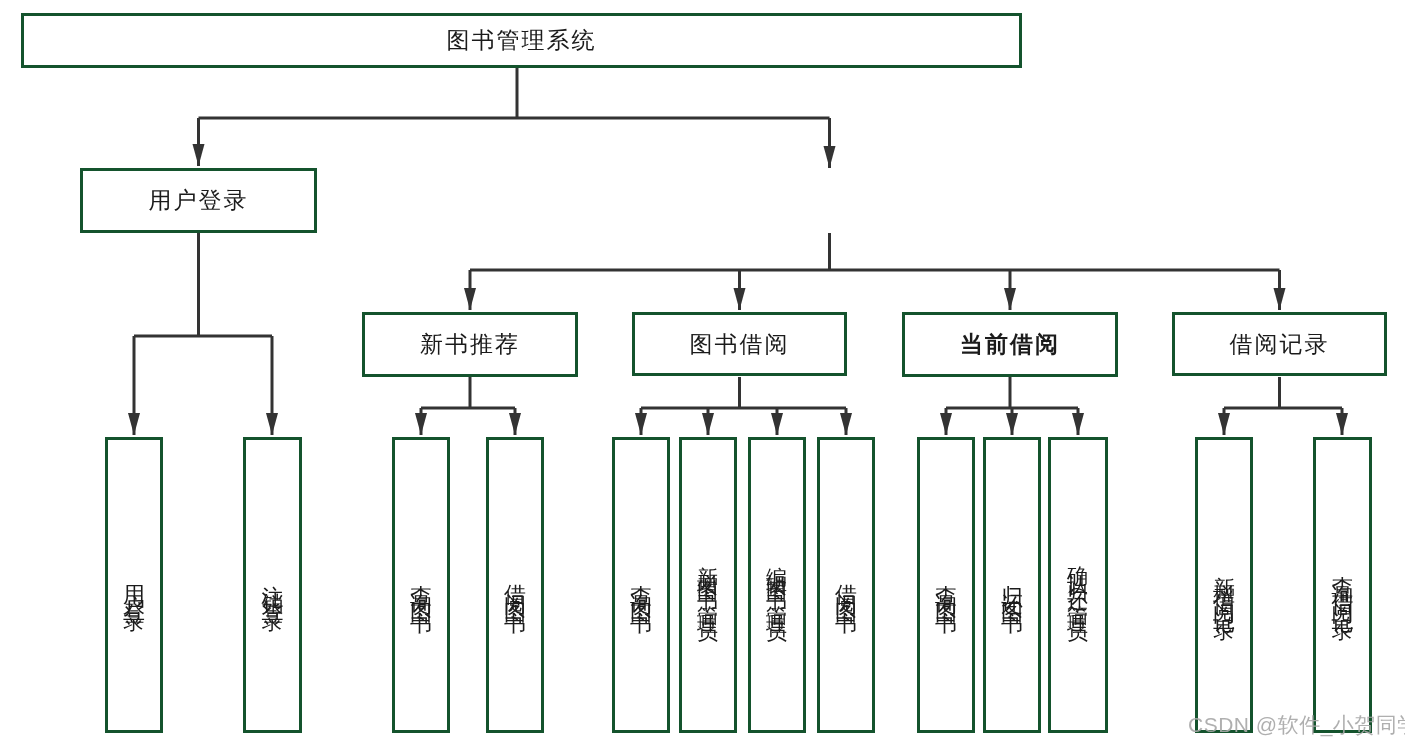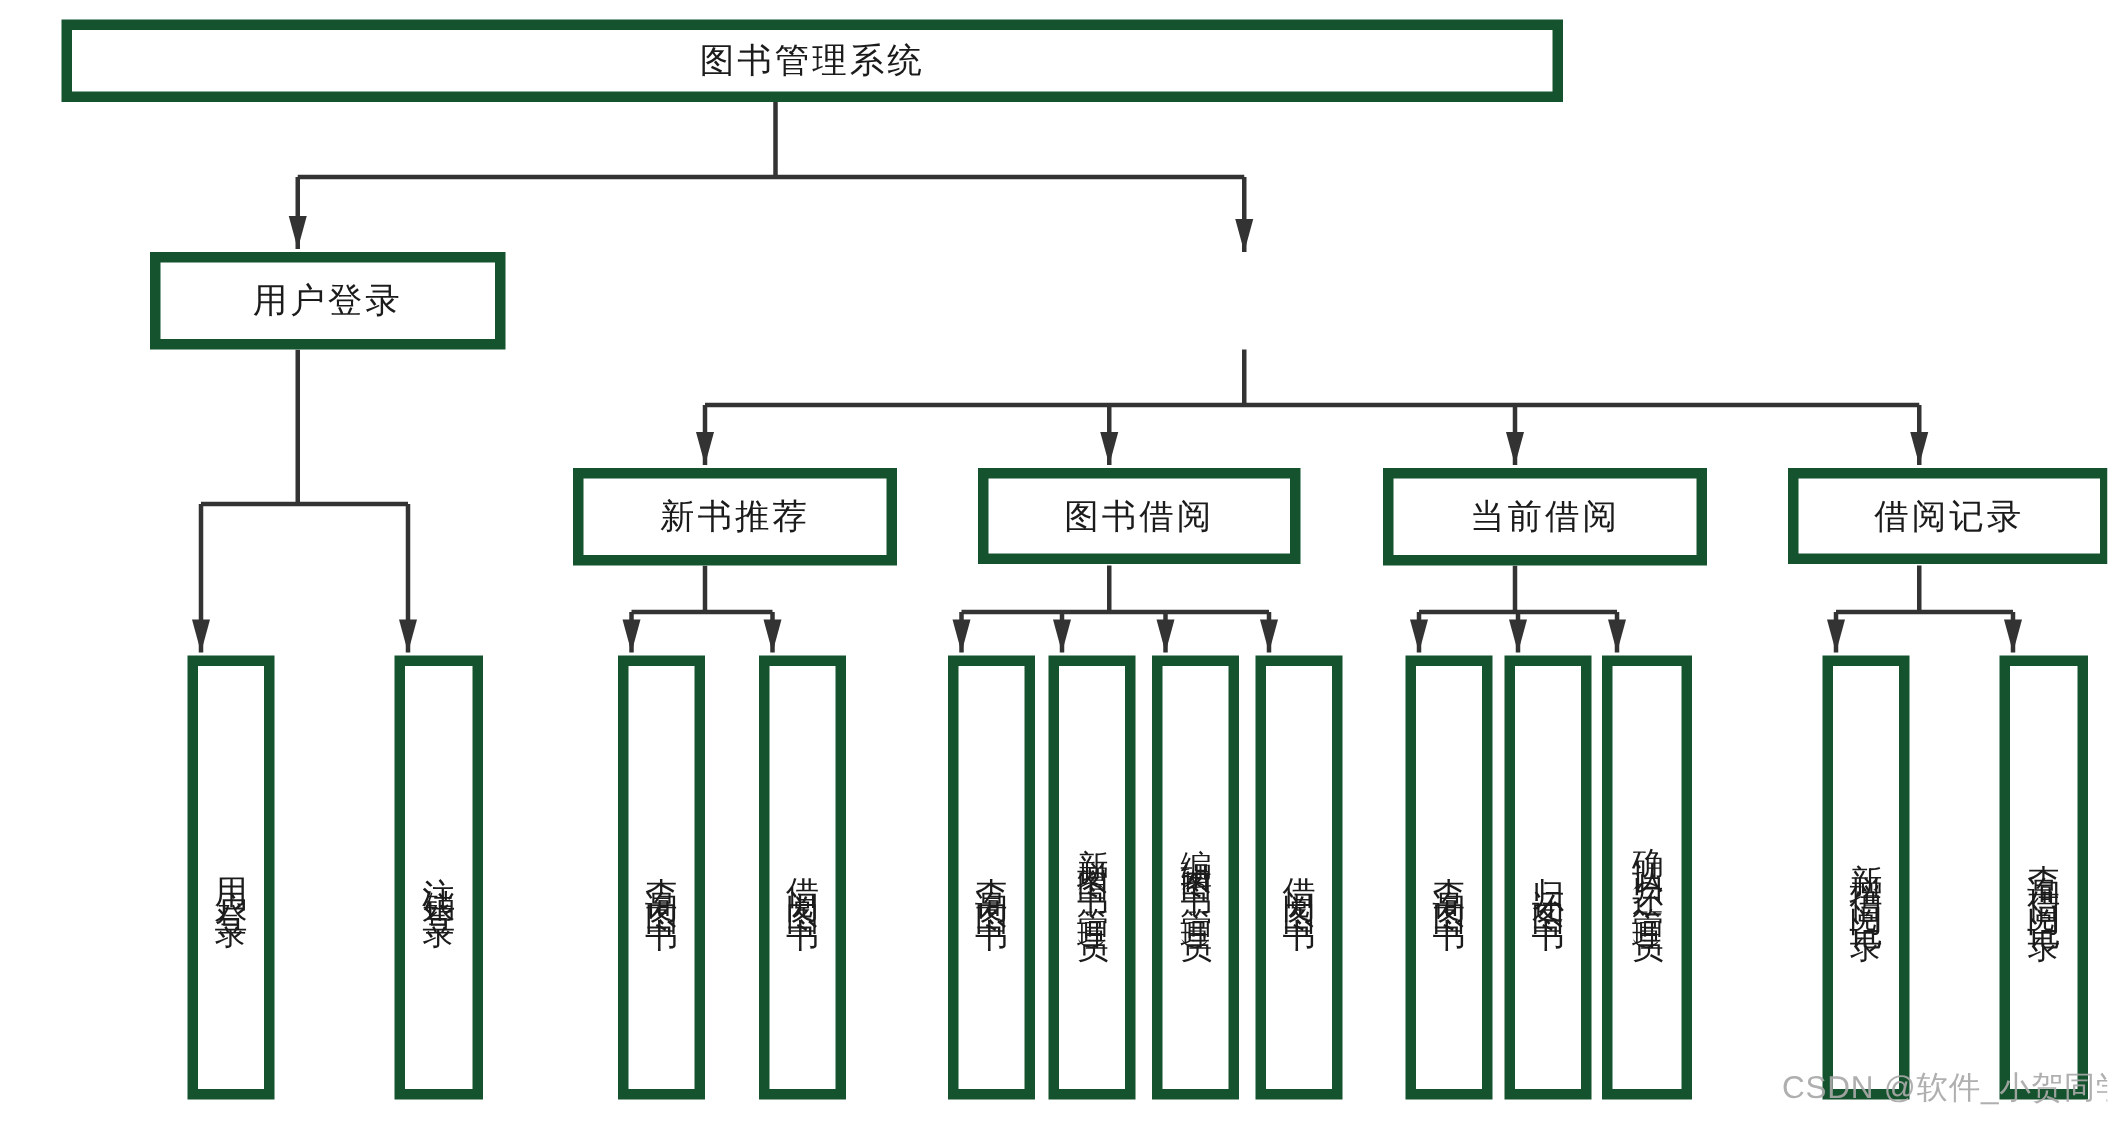--- a/index.html
+++ b/index.html
@@ -2,22 +2,22 @@
 <html><head>
 <meta charset="utf-8">
 <style>
   html,body{margin:0;padding:0;background:#ffffff;}
   .canvas{
     position:relative;width:1405px;height:747px;background:#ffffff;
     font-family:"Liberation Sans","DejaVu Sans",sans-serif;color:#1b1b1b;overflow:hidden;
   }
   .connectors{position:absolute;left:0;top:0;width:1405px;height:747px;}
   .box{
-    position:absolute;box-sizing:border-box;border:7px solid #14532d;background:#ffffff;
-    display:flex;align-items:center;justify-content:center;margin-left:20px;
+    position:absolute;box-sizing:border-box;border:3px solid #14532d;background:#ffffff;
+    display:flex;align-items:center;justify-content:center;
   }
   .hlabel{font-size:23px;letter-spacing:2px;white-space:nowrap;}
   .vtext{
     writing-mode:vertical-rl;text-orientation:mixed;
     font-size:22px;letter-spacing:9px;line-height:1;white-space:nowrap;
   }
   .leaf-long .vtext{letter-spacing:8px;font-size:21px;}
   .watermark{
     position:absolute;left:1188px;top:711px;width:210px;
     font-size:21px;color:#a9a9a9;opacity:0.92;white-space:nowrap;z-index:5;
@@ -86,21 +86,21 @@
   <div class="box" style="left:80px;top:168px;width:237px;height:65px;">
     <span class="hlabel">用户登录</span>
   </div>
 
   <div class="box" style="left:362px;top:312px;width:216px;height:65px;">
     <span class="hlabel">新书推荐</span>
   </div>
   <div class="box" style="left:632px;top:312px;width:215px;height:64px;">
     <span class="hlabel">图书借阅</span>
   </div>
-  <div class="box" style="left:902px;top:312px;width:216px;height:65px;">
+  <div class="box" style="left:902px;top:312px;width:216px;height:65px;font-weight:bold;">
     <span class="hlabel">当前借阅</span>
   </div>
   <div class="box" style="left:1172px;top:312px;width:215px;height:64px;">
     <span class="hlabel">借阅记录</span>
   </div>
 
   <div class="box leaf" style="left:105px;top:437px;width:58px;height:296px;">
     <span class="vtext">用户登录</span>
   </div>
   <div class="box leaf" style="left:243px;top:437px;width:59px;height:296px;">

